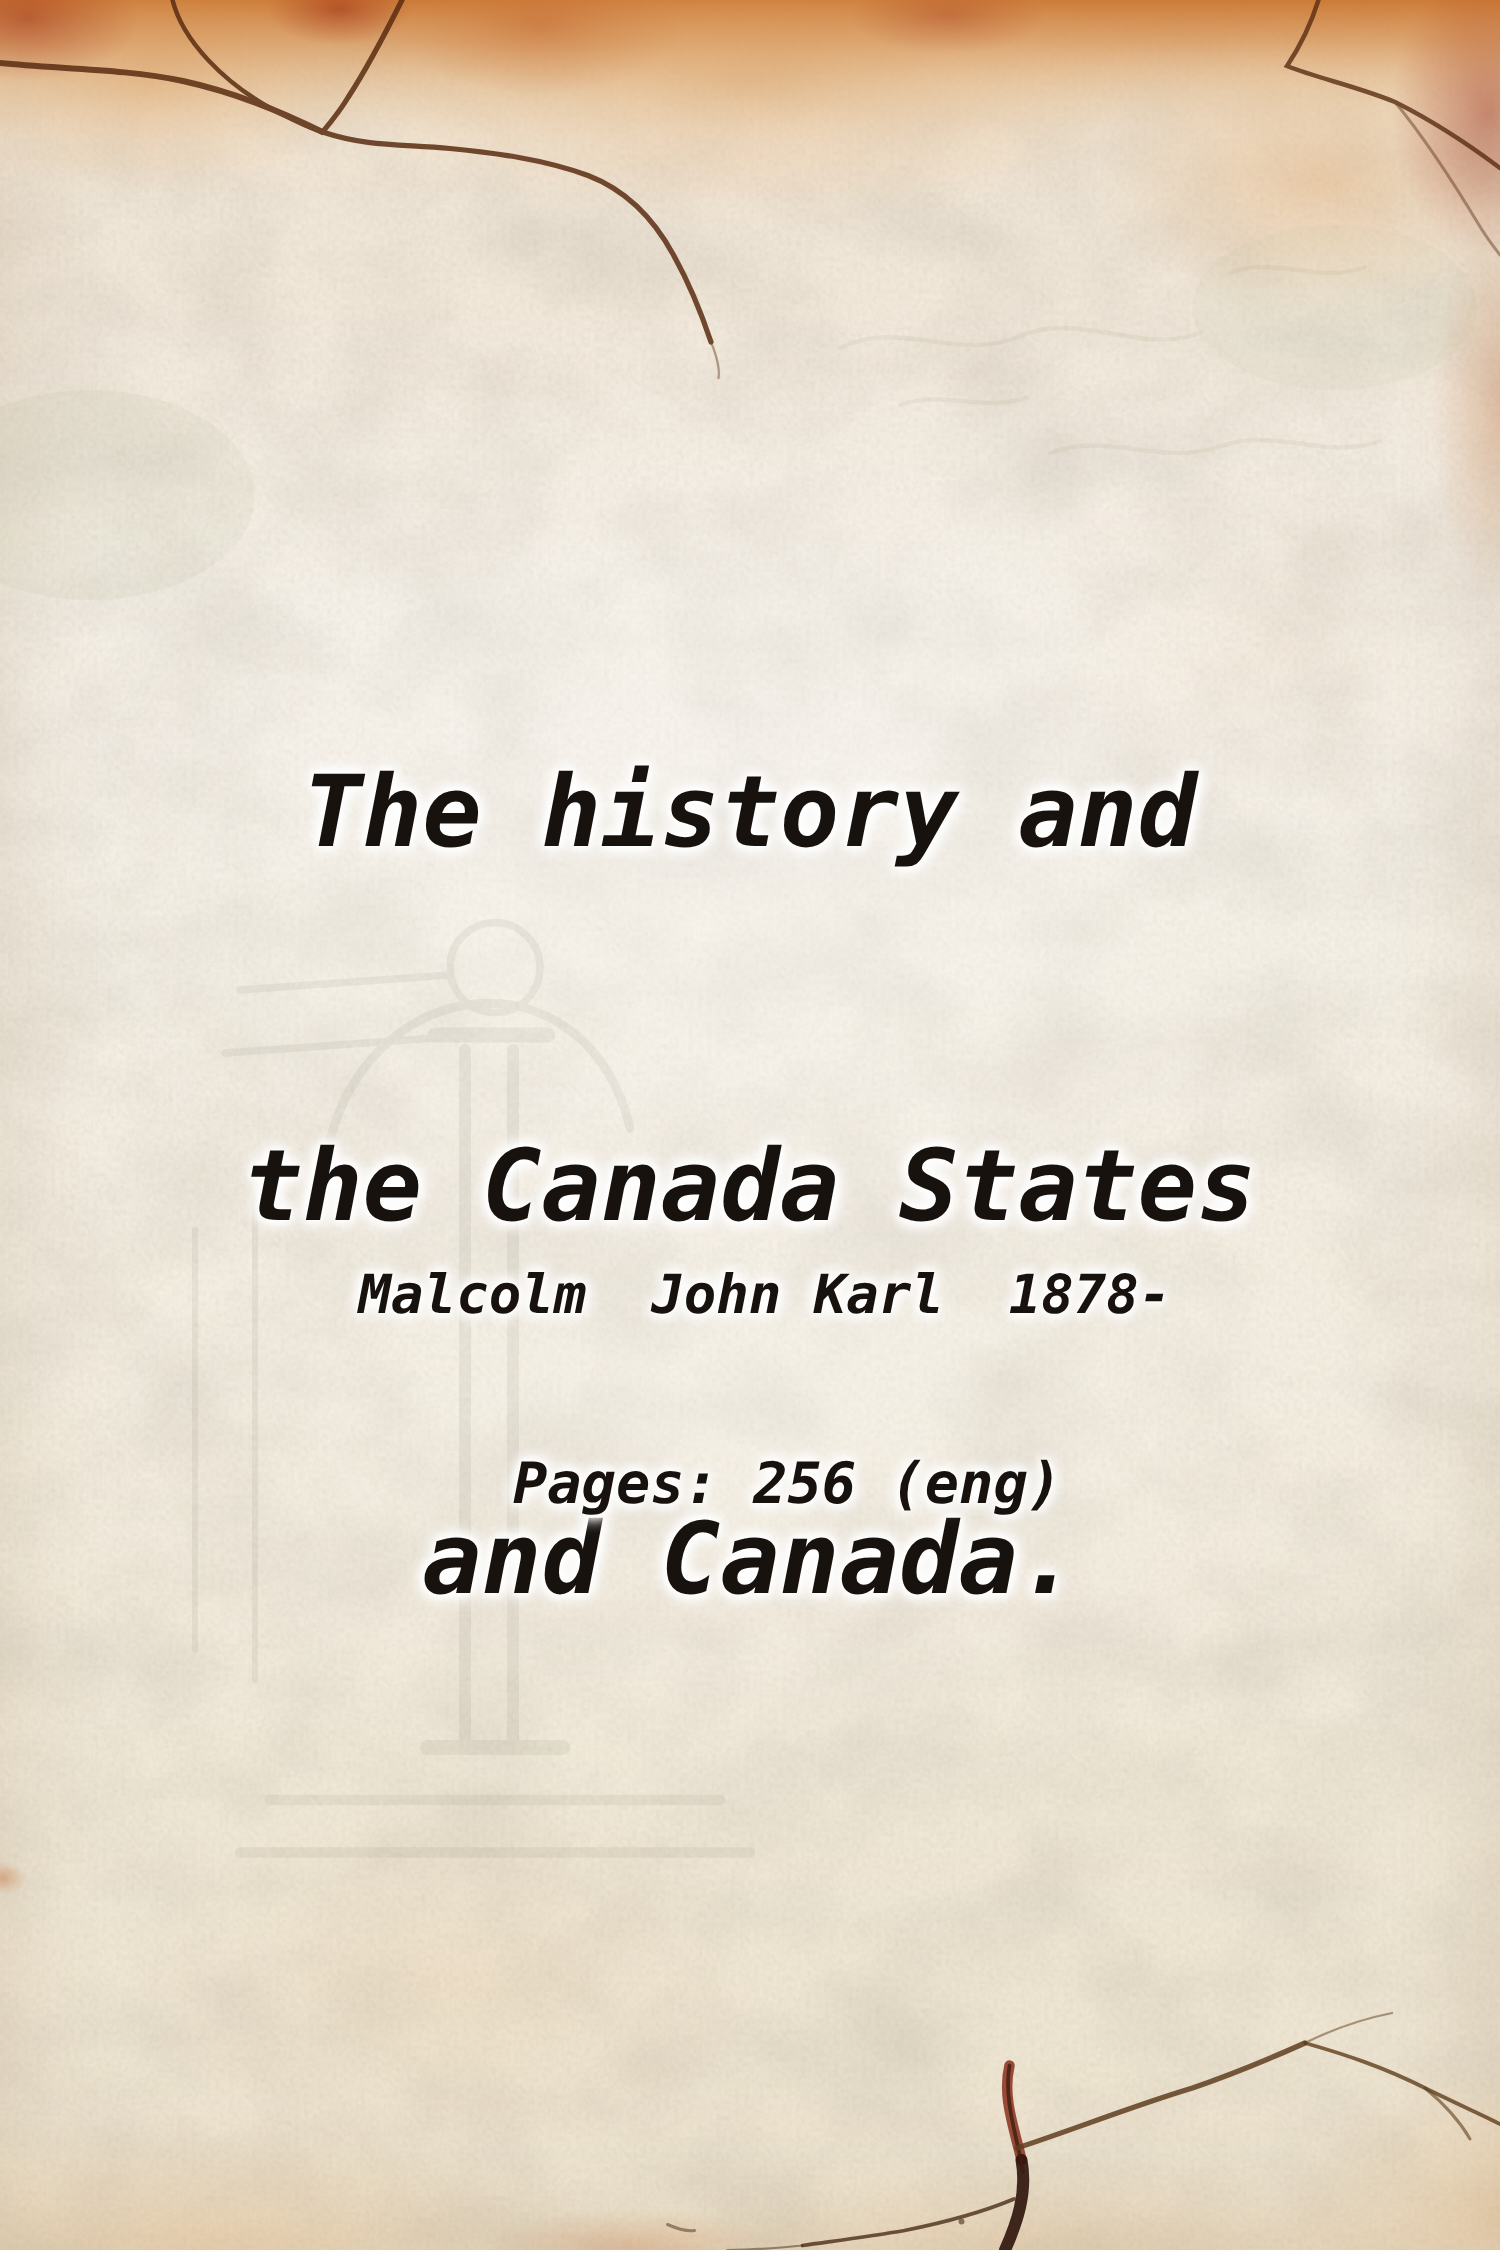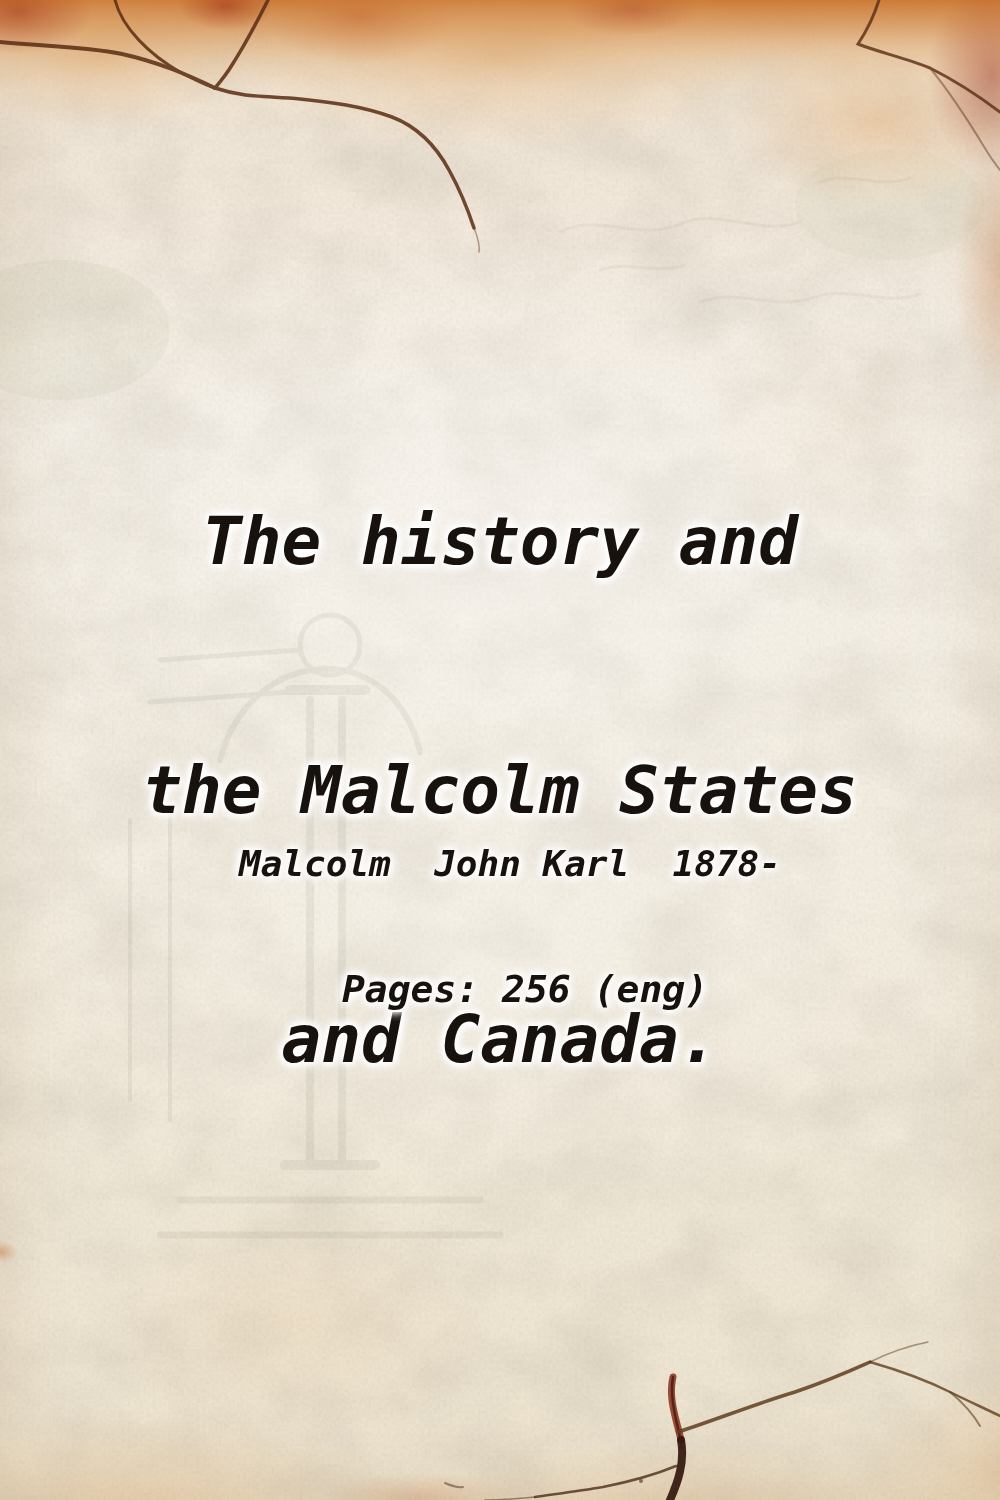--- a/index.html
+++ b/index.html
@@ -162,20 +162,20 @@
       <path d="M676,1466 C652,1476 628,1482 603,1487 C580,1491 556,1494 535,1497" stroke="#4a2c18" stroke-width="2.5" opacity="0.8"></path>
       <path d="M535,1497 C515,1499 498,1500 485,1500" stroke="#4a2c18" stroke-width="1.5" opacity="0.5"></path>
       <path d="M445,1483 C452,1486 458,1488 463,1487" stroke="#4a2c18" stroke-width="2" opacity="0.5"></path>
       <circle cx="641" cy="1481" r="2" fill="#4a2c18" opacity="0.6" stroke="none"></circle>
     </g>
   </svg>
 
   <div class="text-layer">
     <div class="title halo">
       <div>The history and</div>
-      <div>the Malcolm States</div>
+      <div>the Canada States</div>
       <div>and Canada.</div>
     </div>
     <div class="author halo">Malcolm  John Karl  1878-</div>
     <div class="pages halo">Pages: 256 (eng)</div>
   </div>
 
 </div>
 
 </body></html>

